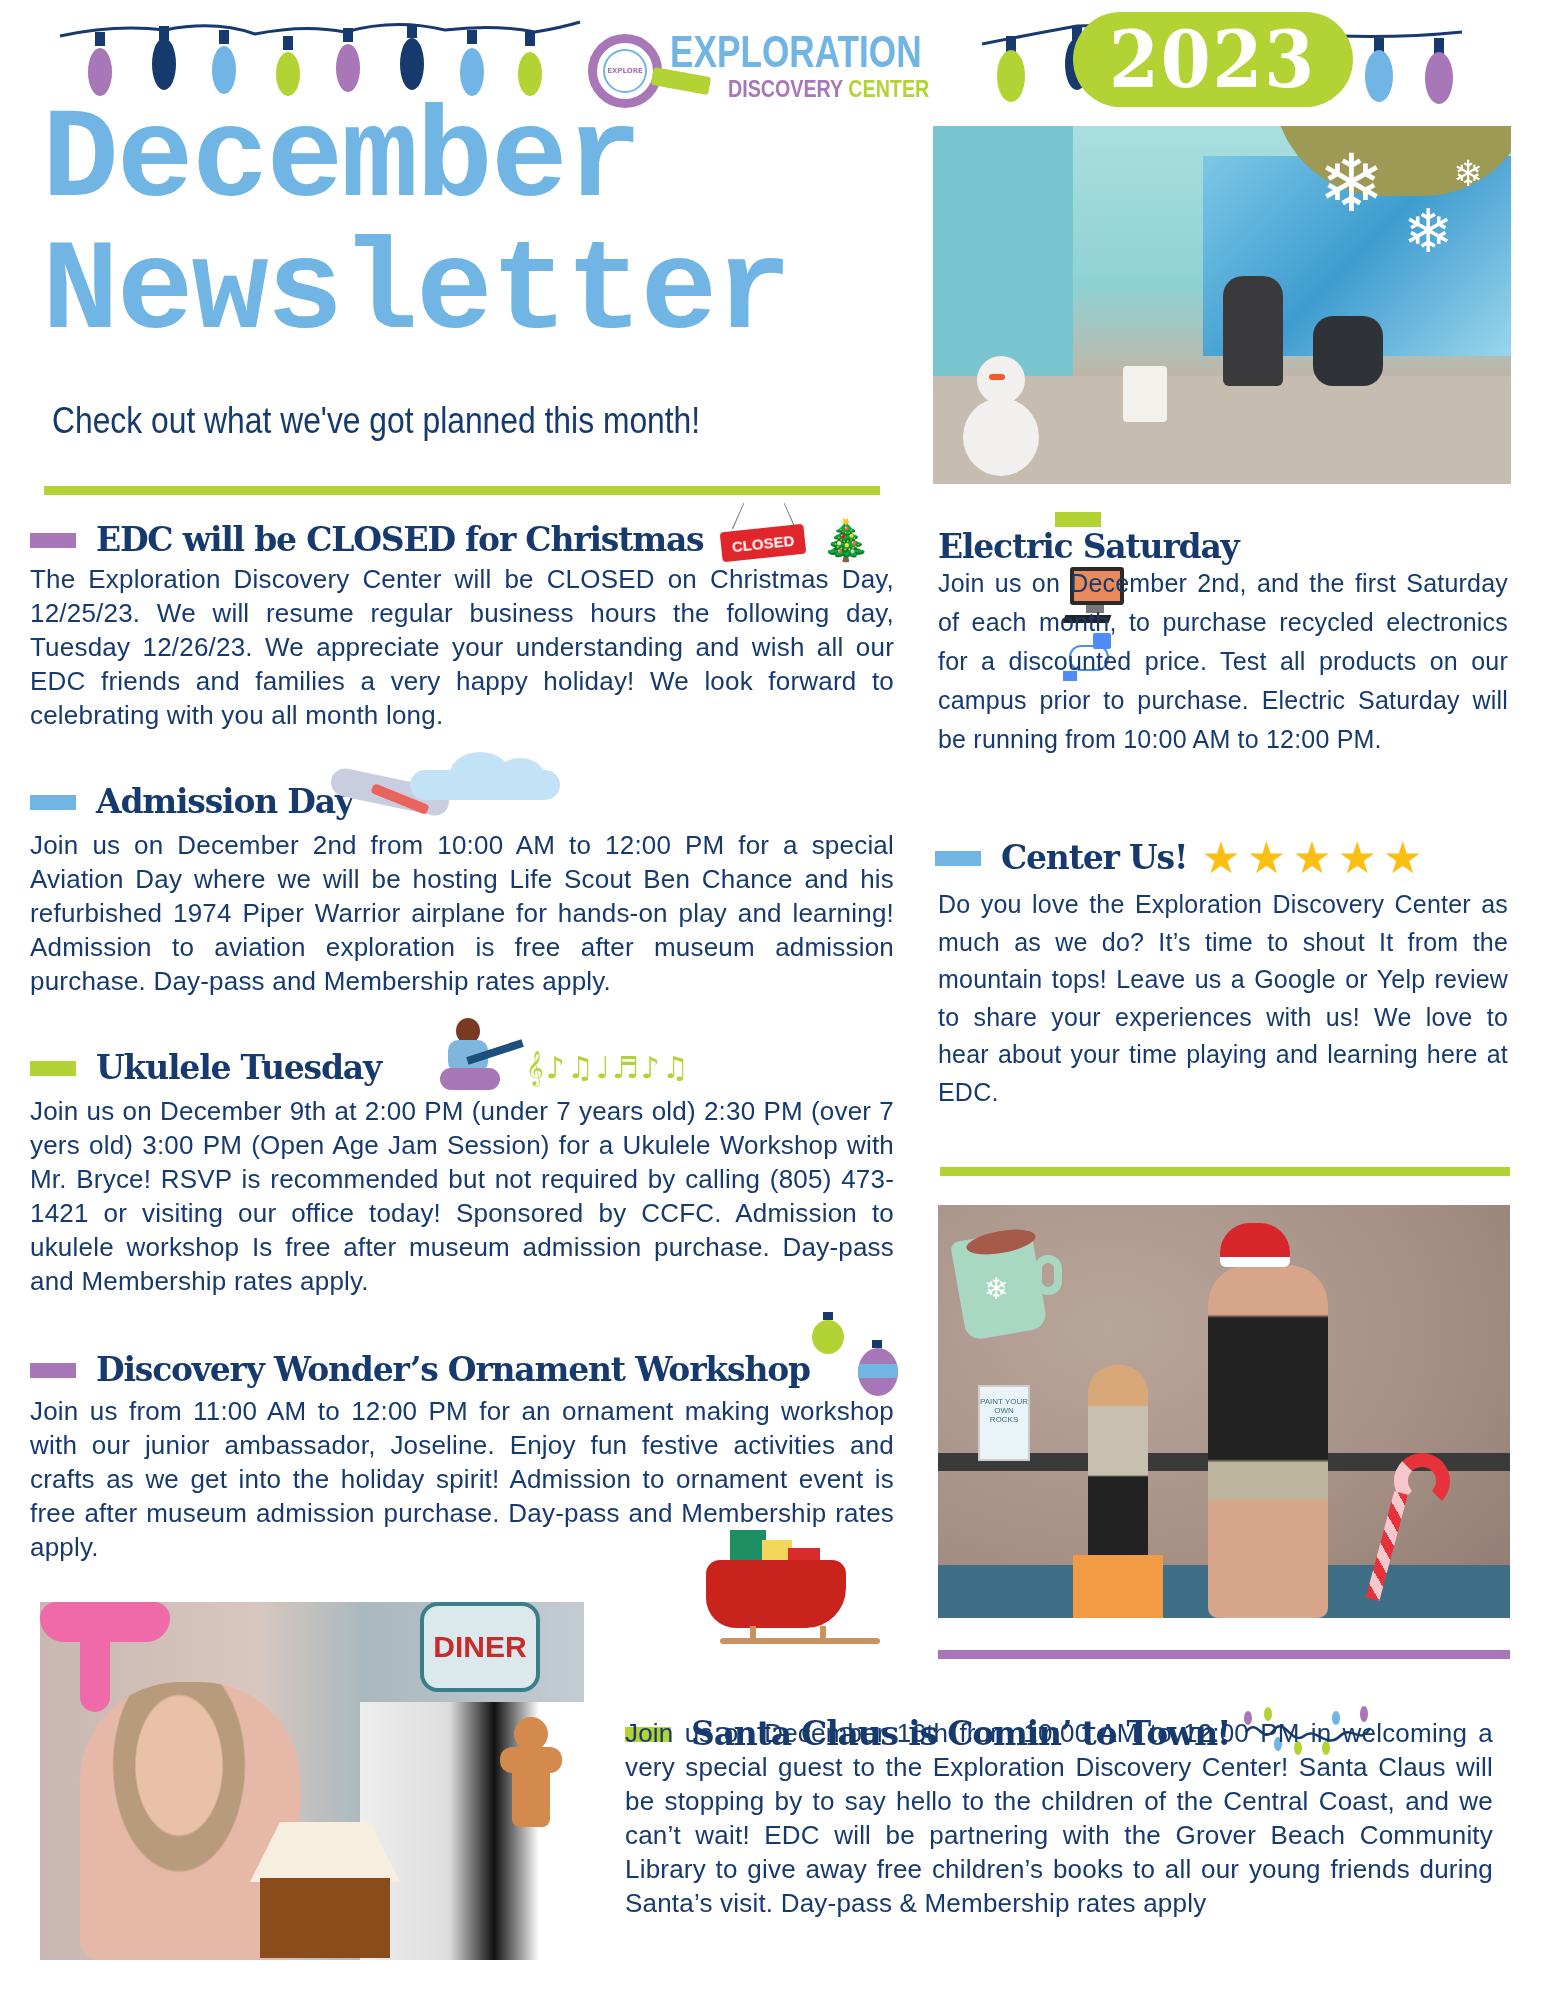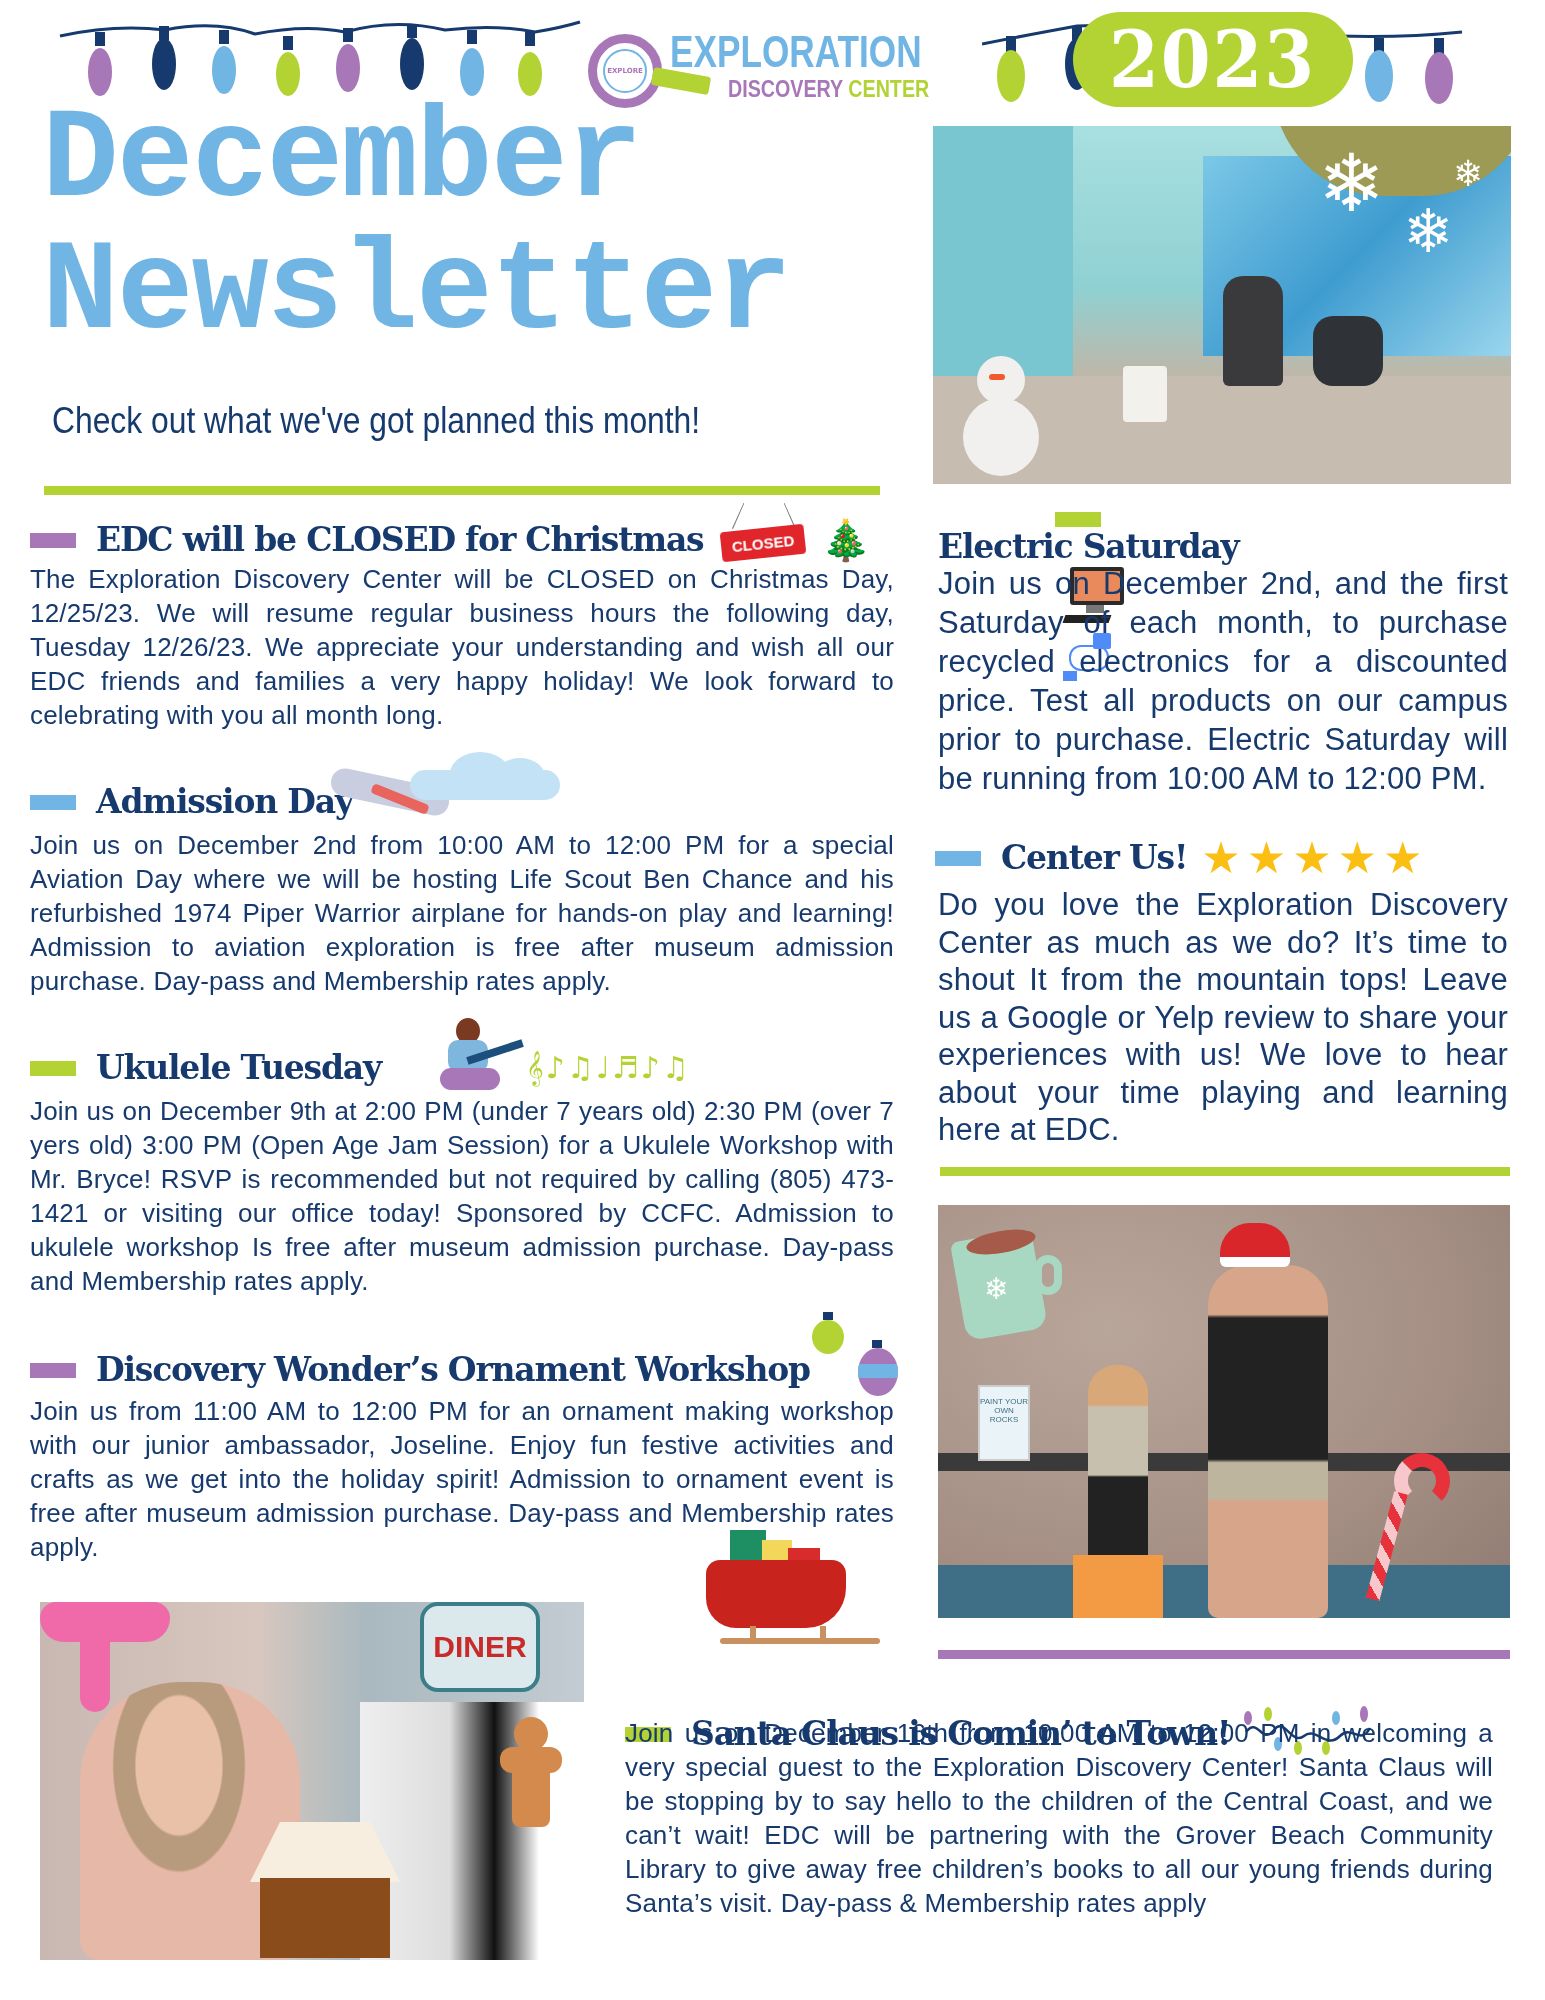--- a/index.html
+++ b/index.html
@@ -32,21 +32,21 @@
   .rule { height: 9px; }
   .green { background: #b3d334; }
   .purple { background: #a877b7; }
   .blue { background: #70b5e3; }
 
   
   .sec-head { display: flex; align-items: center; position: absolute; }
   .marker { width: 46px; height: 15px; margin-right: 20px; flex: none; }
   .sec-title { font-family: "DejaVu Serif", serif; font-weight: bold; color: #173a6e; font-size: 33px; letter-spacing: -1.2px; white-space: nowrap; line-height: 40px; }
   .body-text { position: absolute; font-family: "Liberation Sans", sans-serif; font-size: 26px; line-height: 34px; text-align: justify; text-align-last: left; color: #173a6e; letter-spacing: 0.2px; }
-  .body-right { font-size: 31px; line-height: 39px; }
+  .body-right { font-size: 25px; line-height: 39px; }
   .body-review { line-height: 37.5px; }
 
   
   .photo { position: absolute; overflow: hidden; }
   .photo1 { left: 933px; top: 126px; width: 578px; height: 358px; background: linear-gradient(180deg, #a9dfe0 0%, #8fd1d3 45%, #bfb6a8 70%, #a9a39b 100%); }
   .photo2 { left: 938px; top: 1205px; width: 572px; height: 413px; background: radial-gradient(ellipse at 30% 30%, #b9a69b 0%, #a58f84 60%, #8d7a70 100%); }
   .photo3 { left: 40px; top: 1602px; width: 544px; height: 358px; background: linear-gradient(90deg, #c9b8b1 0%, #d8c7bf 40%, #a9b9bf 60%, #c3ccd2 100%); }
 
   .closed-sign { width: 84px; height: 30px; background: #e0262b; color: #fff; font-family: "Liberation Sans", sans-serif; font-weight: bold; font-size: 15px; display:flex; align-items:center; justify-content:center; border-radius: 4px; transform: rotate(-6deg); }
   .stars { display: flex; gap: 6px; margin-left: 14px; }

